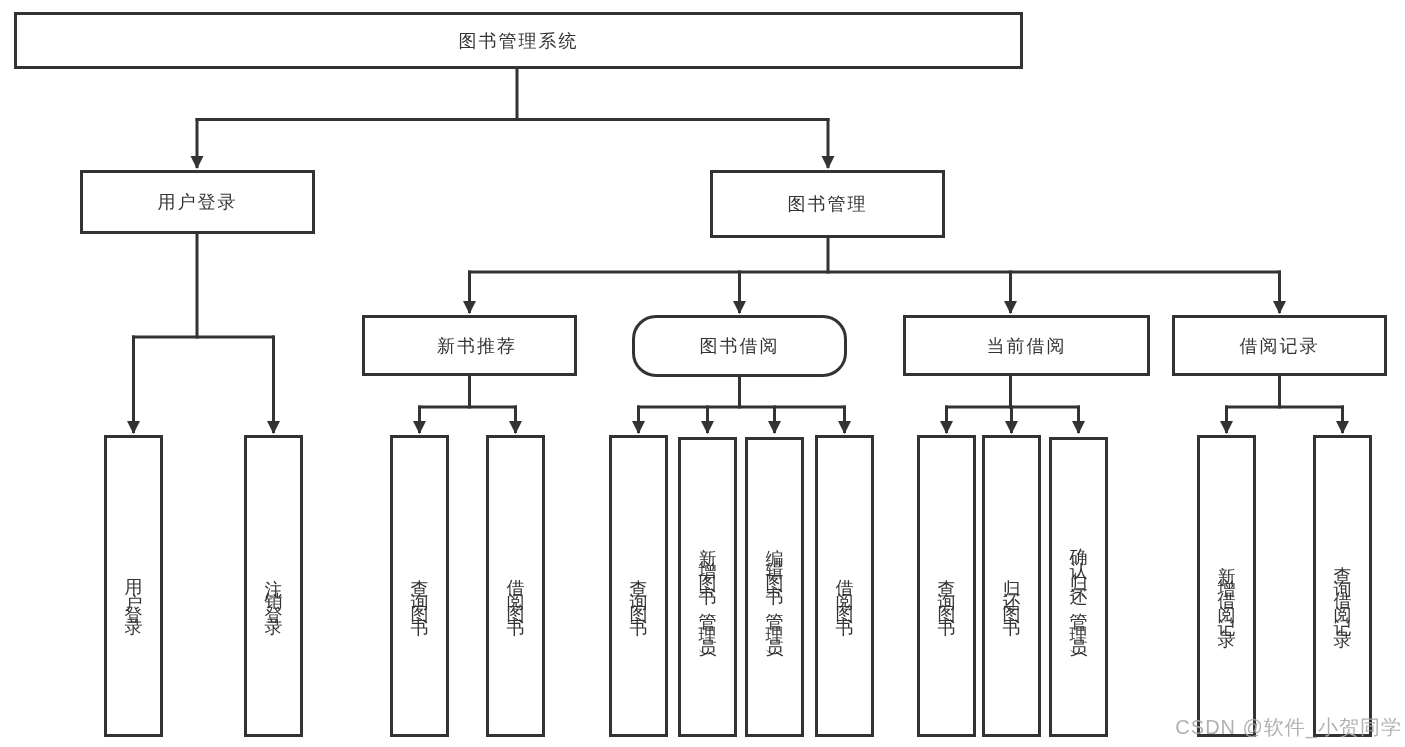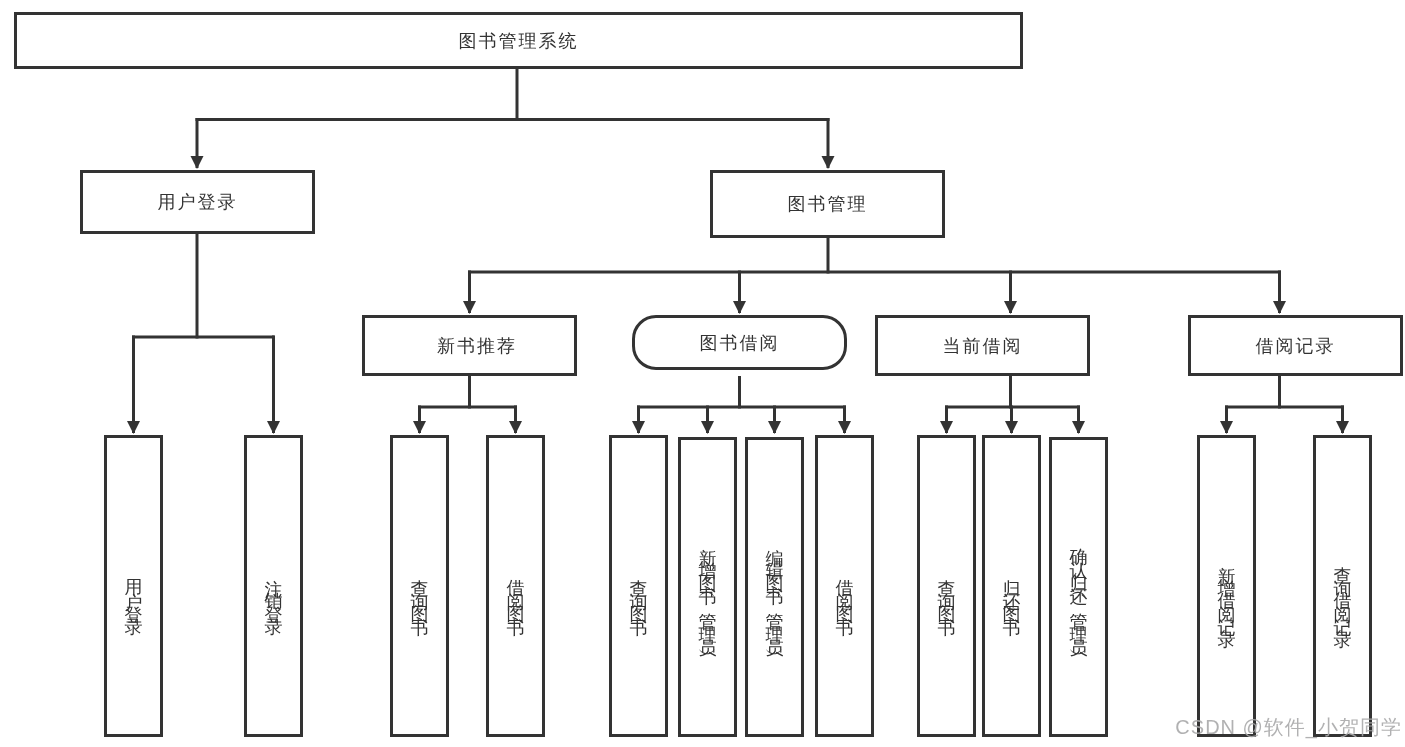--- a/index.html
+++ b/index.html
@@ -111,23 +111,23 @@
       <line x1="1342.5" y1="405.5" x2="1342.5" y2="433" marker-end="url(#arrowhead)"></line>
     </g>
   </svg>
 
   <div class="node" style="left:14px; top:12px; width:1009px; height:57px;">图书管理系统</div>
 
   <div class="node" style="left:80px; top:170px; width:235px; height:64px;">用户登录</div>
   <div class="node" style="left:710px; top:170px; width:235px; height:68px;">图书管理</div>
 
   <div class="node" style="left:362px; top:315px; width:215px; height:61px;padding-left:15px;">新书推荐</div>
-  <div class="node" style="left:632px; top:315px; width:215px; height:55px;border-radius:24px;">图书借阅</div>
-  <div class="node" style="left:875px; top:315px; width:215px; height:61px;">当前借阅</div>
-  <div class="node" style="left:1172px; top:315px; width:215px; height:61px;margin-left:16px;">借阅记录</div>
+  <div class="node" style="left:632px; top:315px; width:215px; height:62px;border-radius:24px;">图书借阅</div>
+  <div class="node" style="left:903px; top:315px; width:247px; height:61px;">当前借阅</div>
+  <div class="node" style="left:1172px; top:315px; width:215px; height:61px;">借阅记录</div>
 
   <div class="node leaf" style="left:104px; top:435px; width:59px; height:302px;">用户登录</div>
   <div class="node leaf" style="left:244px; top:435px; width:59px; height:302px;">注销登录</div>
 
   <div class="node leaf" style="left:390px; top:435px; width:59px; height:302px;">查询图书</div>
   <div class="node leaf" style="left:486px; top:435px; width:59px; height:302px;">借阅图书</div>
 
   <div class="node leaf" style="left:609px; top:435px; width:59px; height:302px;">查询图书</div>
   <div class="node leaf" style="left:678px; top:437px; width:59px; height:300px;">新增图书（管理员）</div>
   <div class="node leaf" style="left:745px; top:437px; width:59px; height:300px;">编辑图书（管理员）</div>

